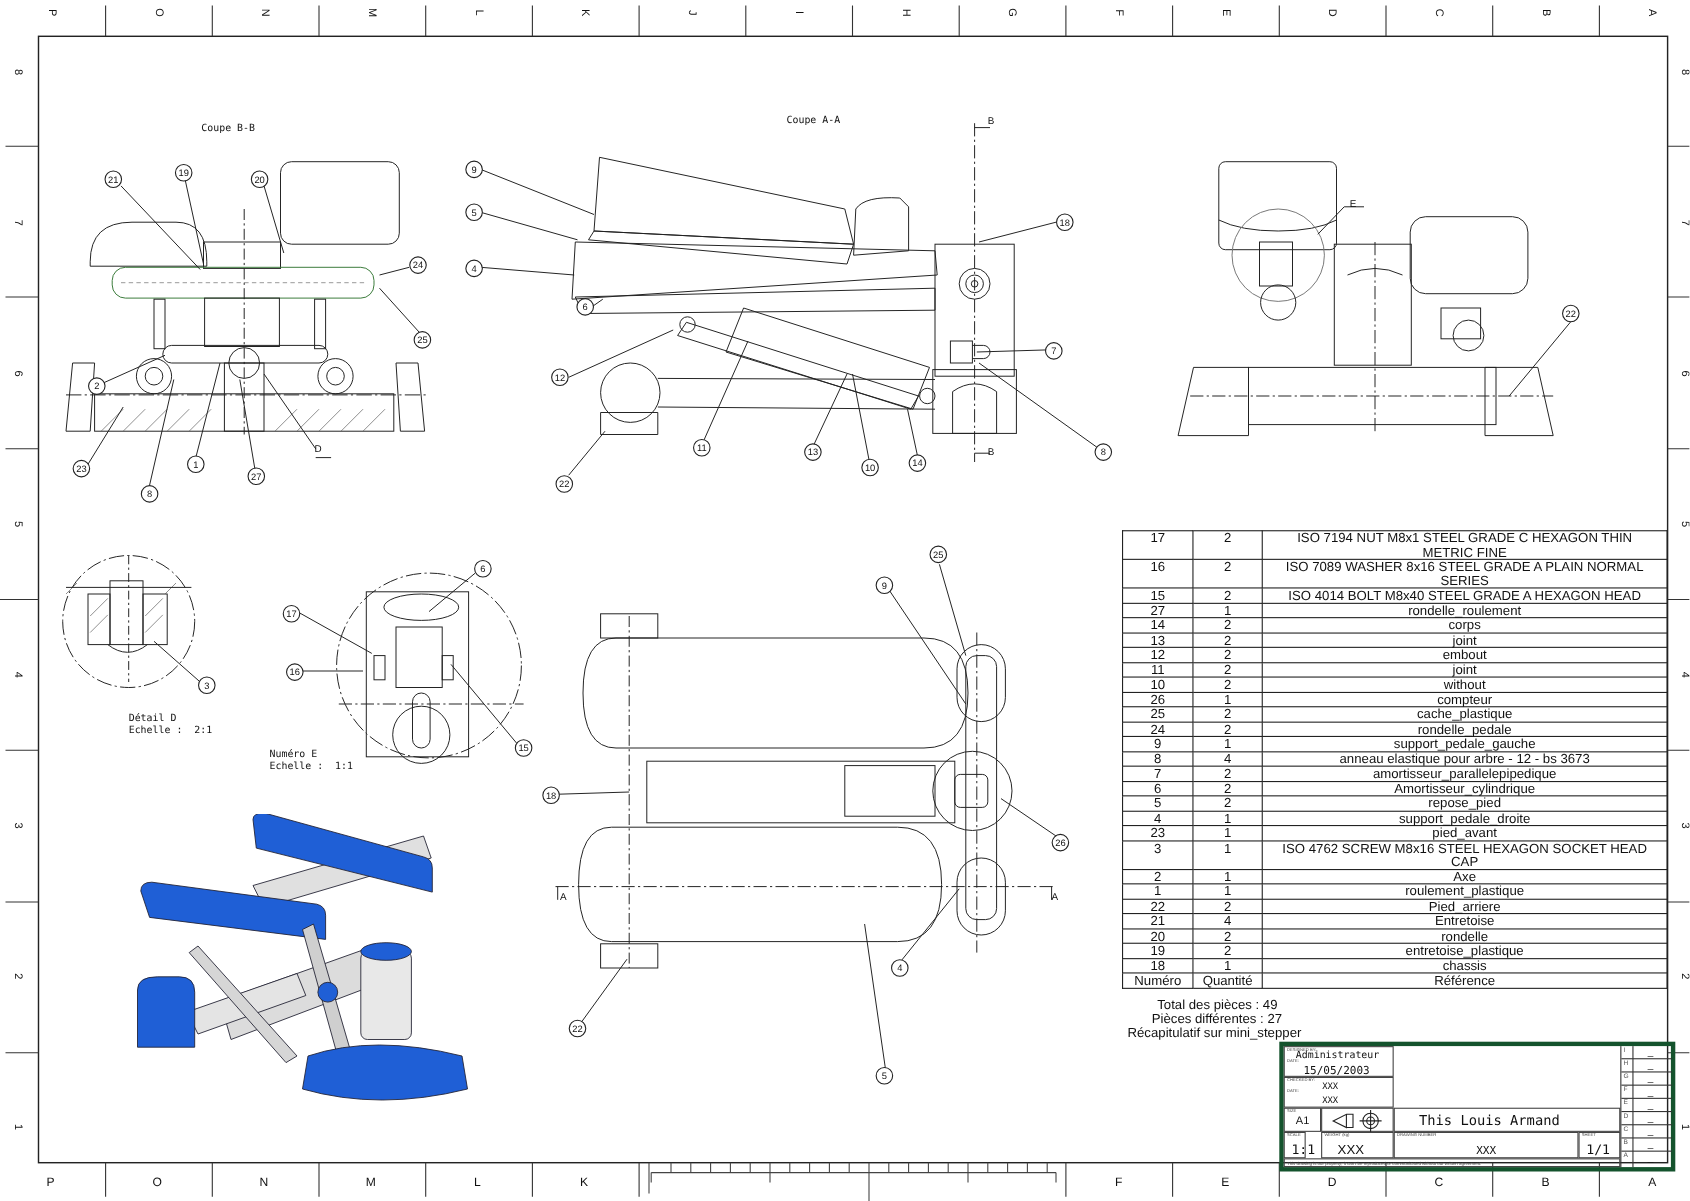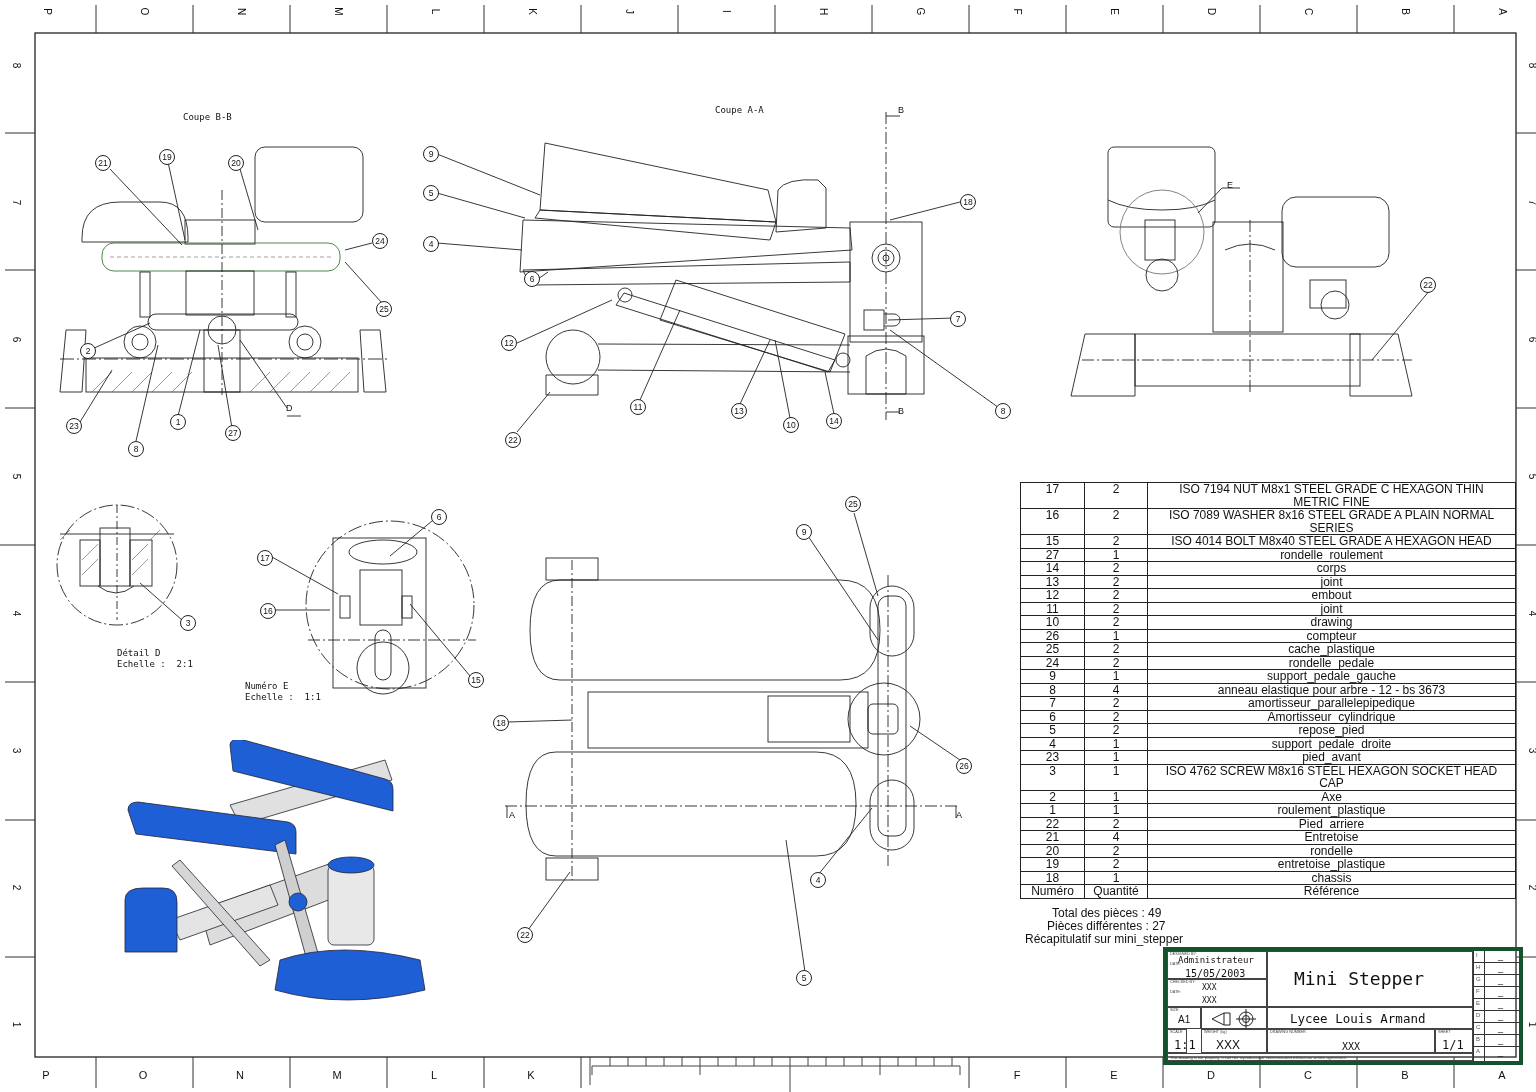--- a/index.html
+++ b/index.html
@@ -387,21 +387,21 @@
         <td class="ref">embout</td>
       </tr>
       <tr>
         <td class="num">11</td>
         <td class="qty">2</td>
         <td class="ref">joint</td>
       </tr>
       <tr>
         <td class="num">10</td>
         <td class="qty">2</td>
-        <td class="ref">drawing</td>
+        <td class="ref">without</td>
       </tr>
       <tr>
         <td class="num">26</td>
         <td class="qty">1</td>
         <td class="ref">compteur</td>
       </tr>
       <tr>
         <td class="num">25</td>
         <td class="qty">2</td>
         <td class="ref">cache_plastique</td>
@@ -505,38 +505,35 @@
     <span class="tb-val" style="left:10px;top:3px;font-size:9px">Administrateur</span>
     <span class="tb-tiny" style="top:10px">DATE:</span>
     <span class="tb-val" style="left:17px;top:16px;font-size:10px">15/05/2003</span>
   </div>
   <div class="tb-cell" style="left:0;top:28px;width:100px;height:28px">
     <span class="tb-tiny">CHECKED BY:</span>
     <span class="tb-val" style="left:34px;top:3px;font-size:8px">XXX</span>
     <span class="tb-tiny" style="top:10px">DATE:</span>
     <span class="tb-val" style="left:34px;top:16px;font-size:8px">XXX</span>
   </div>
-  <div class="tb-cell" style="left:100px;top:0;width:206px;height:56px">
-    <span class="tb-val" style="left:26px;top:16px;font-size:18px">Mini Stepper</span>
-  </div>
   <div class="tb-cell" style="left:0;top:56px;width:34px;height:22px">
     <span class="tb-tiny">SIZE</span>
     <span class="tb-val" style="left:10px;top:6px;font-size:10px;font-family:'Liberation Sans',sans-serif">A1</span>
   </div>
   <div class="tb-cell" style="left:34px;top:56px;width:66px;height:22px">
     <svg width="66" height="22">
       <path d="M10 11 L22 5 V17z M22 5 h6 v12 h-6" fill="none" stroke="#222" stroke-width="1"></path>
       <circle cx="44" cy="11" r="7" fill="none" stroke="#222"></circle>
         <circle cx="44" cy="11" r="3.5" fill="none" stroke="#222"></circle>
       <line x1="34" y1="11" x2="54" y2="11" stroke="#222"></line>
         <line x1="44" y1="1" x2="44" y2="21" stroke="#222"></line>
     </svg>
   </div>
   <div class="tb-cell" style="left:100px;top:56px;width:206px;height:22px">
-    <span class="tb-val" style="left:22px;top:3px;font-size:12.5px">Lycee Louis Armand</span>
+    <span class="tb-val" style="left:22px;top:3px;font-size:12.5px">This Louis Armand</span>
   </div>
   <div class="tb-cell" style="left:0;top:78px;width:20px;height:24px">
     <span class="tb-tiny">SCALE</span>
     <span class="tb-val" style="left:6px;top:8px;font-size:12px">1:1</span>
   </div>
   <div class="tb-cell" style="left:34px;top:78px;width:66px;height:24px">
     <span class="tb-tiny">WEIGHT (kg)</span>
     <span class="tb-val" style="left:14px;top:8px;font-size:12px;font-family:'Liberation Sans',sans-serif">XXX</span>
   </div>
   <div class="tb-cell" style="left:100px;top:78px;width:168px;height:24px">

